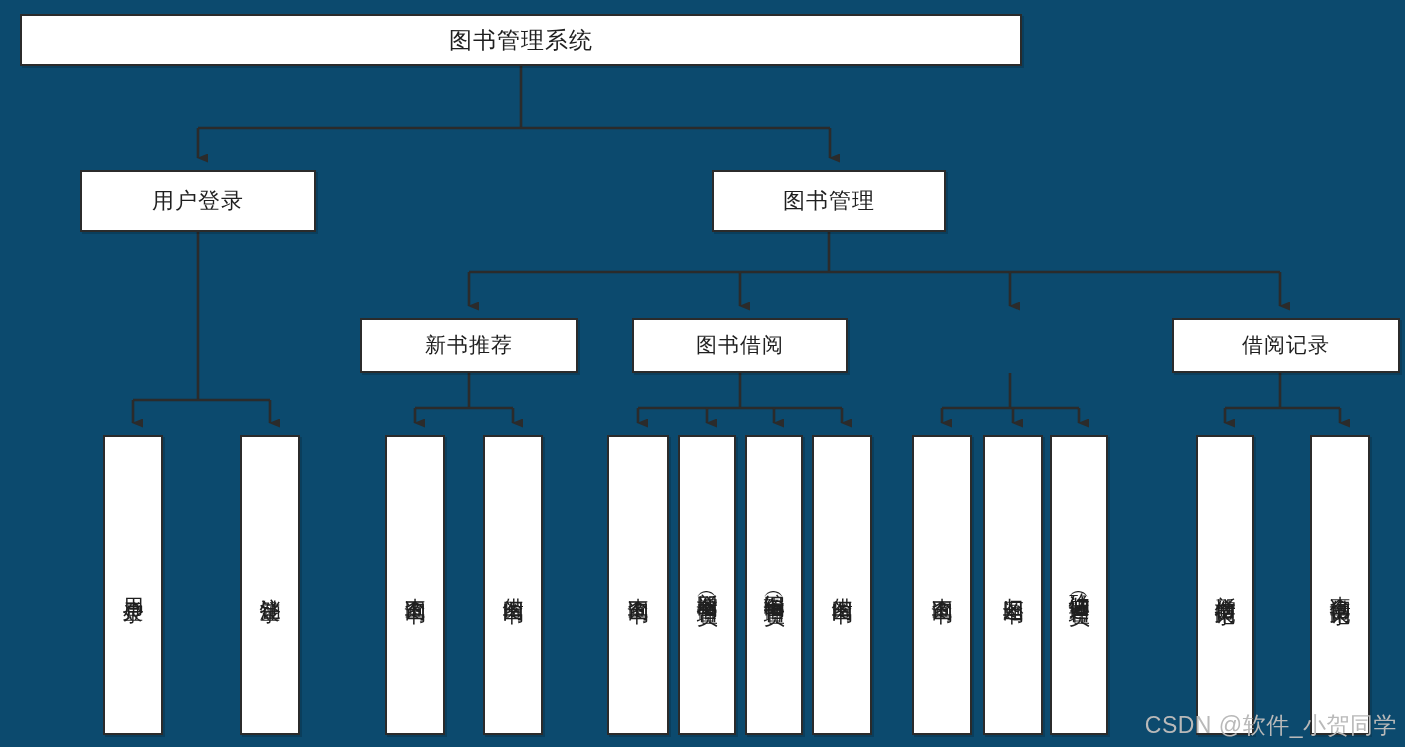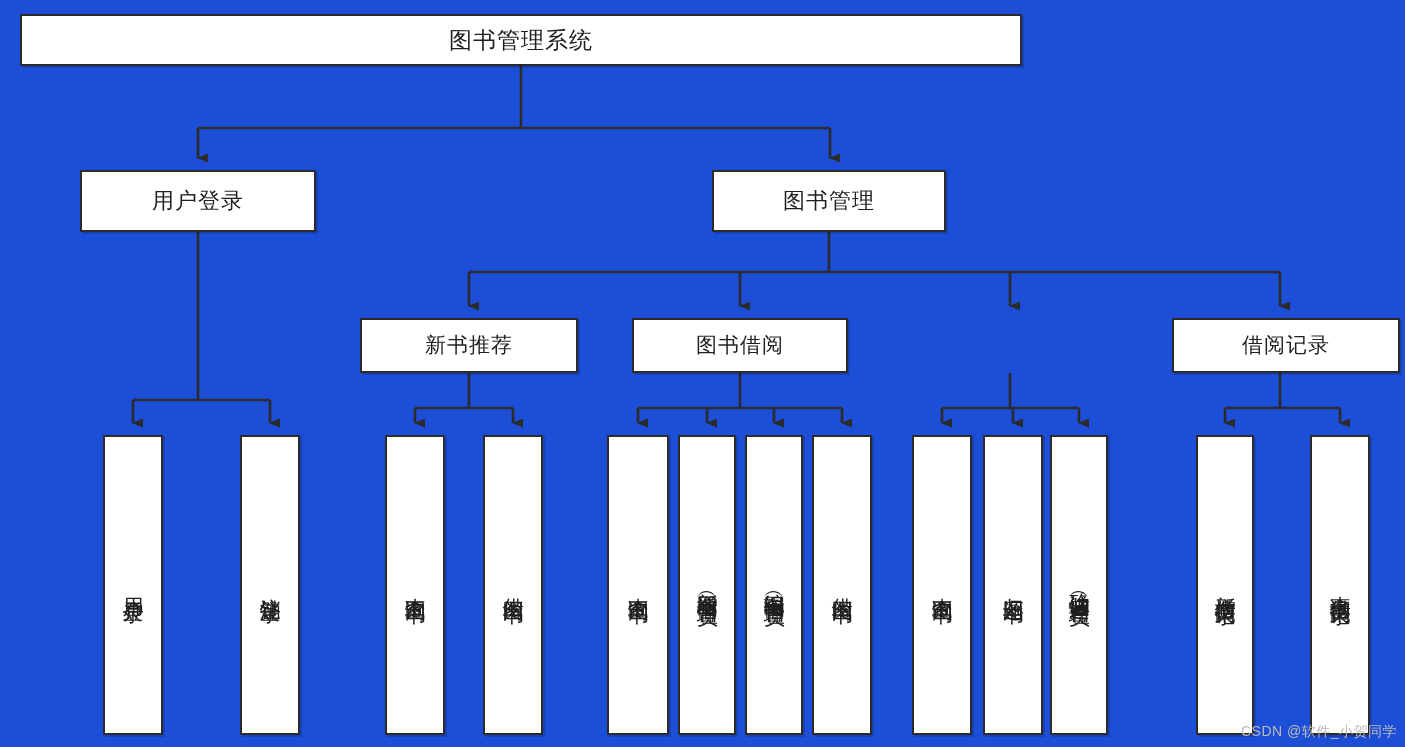--- a/index.html
+++ b/index.html
@@ -8,21 +8,21 @@
     background: #ffffff;
   }
   body {
     font-family: "Liberation Sans", "DejaVu Sans", sans-serif;
     color: #1a1a1a;
   }
   #canvas {
     position: relative;
     width: 1405px;
     height: 747px;
-    background: #1d4ed8;
+    background: #0c4a6e;
     overflow: hidden;
   }
   svg.connectors {
     position: absolute;
     left: 0;
     top: 0;
     width: 1405px;
     height: 747px;
     pointer-events: none;
   }
@@ -53,21 +53,21 @@
     white-space: normal;
   }
   .node.root .label { font-size: 23px; }
   .node.level2 .label { font-size: 22px; }
   .node.level3 .label { font-size: 21px; }
 
   .watermark {
     position: absolute;
     right: 8px;
     bottom: 6px;
-    font-size: 14px;
+    font-size: 23px;
     color: #b9b9b9;
     z-index: 5;
     white-space: nowrap;
     letter-spacing: 0.5px;
     text-align: right;
   }
 </style>
 </head>
 <body>
 

